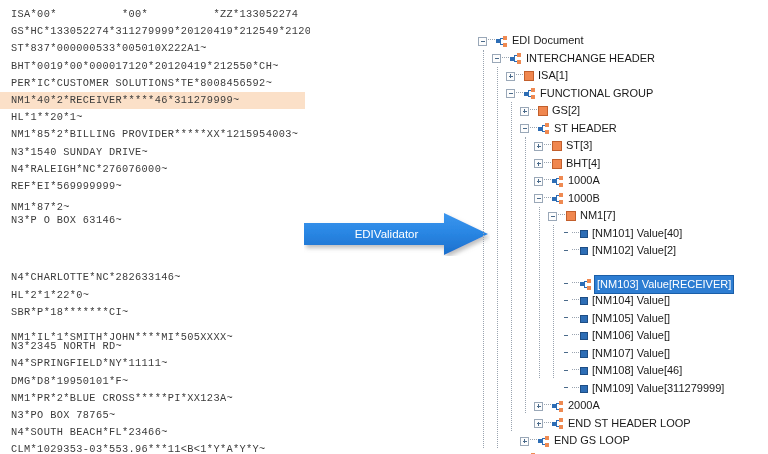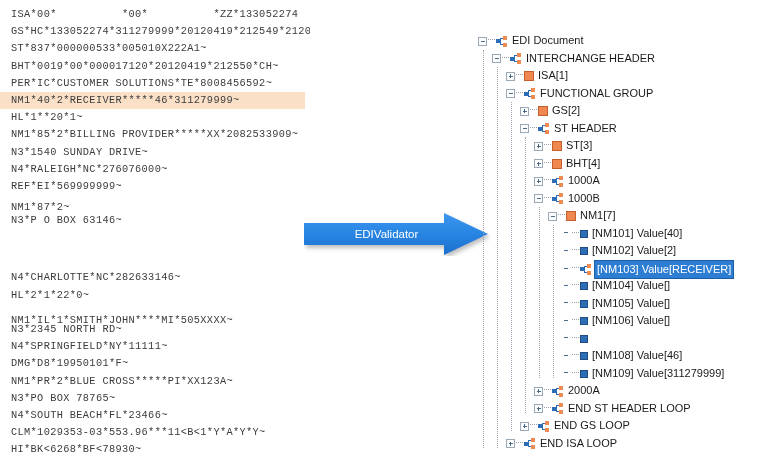--- a/index.html
+++ b/index.html
@@ -216,28 +216,29 @@
 <body>
 
 <div id="edi-panel" style="padding-top: 6px;">
     <div class="edi-line" style="top: 0px;">ISA*00*          *00*          *ZZ*133052274</div>
     <div class="edi-line" style="top: 0px;">GS*HC*133052274*311279999*20120419*212549*2120</div>
     <div class="edi-line" style="top: 0px;">ST*837*000000533*005010X222A1~</div>
     <div class="edi-line" style="top: 0px;">BHT*0019*00*000017120*20120419*212550*CH~</div>
     <div class="edi-line" style="top: 0px;">PER*IC*CUSTOMER SOLUTIONS*TE*8008456592~</div>
     <div class="edi-line highlight" style="top: 0px;">NM1*40*2*RECEIVER*****46*311279999~</div>
     <div class="edi-line" style="top: 0px;">HL*1**20*1~</div>
-    <div class="edi-line" style="top: 0px;">NM1*85*2*BILLING PROVIDER*****XX*2082533909~</div>
+    <div class="edi-line" style="top: 0px;">NM1*85*2*BILLING PROVIDER*****XX*1215954003~</div>
     <div class="edi-line" style="top: 0px;">N3*1540 SUNDAY DRIVE~</div>
     <div class="edi-line" style="top: 0px;">N4*RALEIGH*NC*276076000~</div>
     <div class="edi-line" style="top: 0px;">REF*EI*569999999~</div>
     <div class="edi-line" style="top: 4px;">NM1*87*2~</div>
     <div class="edi-line" style="top: 0px;">N3*P O BOX 63146~</div>
     <div class="edi-line" style="top: 0px; margin-top: 40px;">N4*CHARLOTTE*NC*282633146~</div>
     <div class="edi-line" style="top: 0px;">HL*2*1*22*0~</div>
+    <div class="edi-line" style="top: 0px;">SBR*P*18*******CI~</div>
     <div class="edi-line" style="top: 8px;">NM1*IL*1*SMITH*JOHN****MI*505XXXX~</div>
     <div class="edi-line" style="top: 0px;">N3*2345 NORTH RD~</div>
     <div class="edi-line" style="top: 0px;">N4*SPRINGFIELD*NY*11111~</div>
     <div class="edi-line" style="top: 0px;">DMG*D8*19950101*F~</div>
     <div class="edi-line" style="top: 0px;">NM1*PR*2*BLUE CROSS*****PI*XX123A~</div>
     <div class="edi-line" style="top: 0px;">N3*PO BOX 78765~</div>
     <div class="edi-line" style="top: 0px;">N4*SOUTH BEACH*FL*23466~</div>
     <div class="edi-line" style="top: 0px;">CLM*1029353-03*553.96***11&lt;B&lt;1*Y*A*Y*Y~</div>
     <div class="edi-line" style="top: 0px;">HI*BK&lt;6268*BF&lt;78930~</div>
     <div class="edi-line" style="top: 0px;">NM1*DN*1*SMITH*BOBBY****XX*123456789~</div>
@@ -273,24 +274,24 @@
     <div class="tree-row" style="padding-left: 28px;"><span class="twisty "></span><span class="dashlead"></span><span class="icon-loop"><i class="sq-l"></i><i class="wirev"></i><i class="wire1"></i><i class="wire2"></i><i class="sq-t"></i><i class="sq-b"></i></span><span class="node-label">FUNCTIONAL GROUP</span></div>
     <div class="tree-row" style="padding-left: 42px;"><span class="twisty plus"></span><span class="dashlead"></span><span class="icon-seg"></span><span class="node-label">GS[2]</span></div>
     <div class="tree-row" style="padding-left: 42px;"><span class="twisty "></span><span class="dashlead"></span><span class="icon-loop"><i class="sq-l"></i><i class="wirev"></i><i class="wire1"></i><i class="wire2"></i><i class="sq-t"></i><i class="sq-b"></i></span><span class="node-label">ST HEADER</span></div>
     <div class="tree-row" style="padding-left: 56px;"><span class="twisty plus"></span><span class="dashlead"></span><span class="icon-seg"></span><span class="node-label">ST[3]</span></div>
     <div class="tree-row" style="padding-left: 56px;"><span class="twisty plus"></span><span class="dashlead"></span><span class="icon-seg"></span><span class="node-label">BHT[4]</span></div>
     <div class="tree-row" style="padding-left: 56px;"><span class="twisty plus"></span><span class="dashlead"></span><span class="icon-loop"><i class="sq-l"></i><i class="wirev"></i><i class="wire1"></i><i class="wire2"></i><i class="sq-t"></i><i class="sq-b"></i></span><span class="node-label">1000A</span></div>
     <div class="tree-row" style="padding-left: 56px;"><span class="twisty "></span><span class="dashlead"></span><span class="icon-loop"><i class="sq-l"></i><i class="wirev"></i><i class="wire1"></i><i class="wire2"></i><i class="sq-t"></i><i class="sq-b"></i></span><span class="node-label">1000B</span></div>
     <div class="tree-row" style="padding-left: 70px;"><span class="twisty "></span><span class="dashlead"></span><span class="icon-seg"></span><span class="node-label">NM1[7]</span></div>
     <div class="tree-row" style="padding-left: 84px;"><span class="twisty none"></span><span class="dashlead"></span><span class="icon-elem"></span><span class="node-label">[NM101] Value[40]</span></div>
     <div class="tree-row" style="padding-left: 84px;"><span class="twisty none"></span><span class="dashlead"></span><span class="icon-elem"></span><span class="node-label">[NM102] Value[2]</span></div>
-    <div class="tree-row selected" style="padding-left: 84px;"><span class="twisty none"></span><span class="dashlead"></span><span class="icon-loop"><i class="sq-l"></i><i class="wirev"></i><i class="wire1"></i><i class="wire2"></i><i class="sq-t"></i><i class="sq-b"></i></span><span class="node-label">[NM103] Value[RECEIVER]</span></div>
+    <div class="tree-row selected" style="padding-left: 84px; margin-top: 15px;"><span class="twisty none"></span><span class="dashlead"></span><span class="icon-loop"><i class="sq-l"></i><i class="wirev"></i><i class="wire1"></i><i class="wire2"></i><i class="sq-t"></i><i class="sq-b"></i></span><span class="node-label">[NM103] Value[RECEIVER]</span></div>
     <div class="tree-row" style="padding-left: 84px;"><span class="twisty none"></span><span class="dashlead"></span><span class="icon-elem"></span><span class="node-label">[NM104] Value[]</span></div>
     <div class="tree-row" style="padding-left: 84px;"><span class="twisty none"></span><span class="dashlead"></span><span class="icon-elem"></span><span class="node-label">[NM105] Value[]</span></div>
     <div class="tree-row" style="padding-left: 84px;"><span class="twisty none"></span><span class="dashlead"></span><span class="icon-elem"></span><span class="node-label">[NM106] Value[]</span></div>
-    <div class="tree-row" style="padding-left: 84px;"><span class="twisty none"></span><span class="dashlead"></span><span class="icon-elem"></span></div>
+    <div class="tree-row" style="padding-left: 84px;"><span class="twisty none"></span><span class="dashlead"></span><span class="icon-elem"></span><span class="node-label">[NM107] Value[]</span></div>
     <div class="tree-row" style="padding-left: 84px;"><span class="twisty none"></span><span class="dashlead"></span><span class="icon-elem"></span><span class="node-label">[NM108] Value[46]</span></div>
     <div class="tree-row" style="padding-left: 84px;"><span class="twisty none"></span><span class="dashlead"></span><span class="icon-elem"></span><span class="node-label">[NM109] Value[311279999]</span></div>
     <div class="tree-row" style="padding-left: 56px;"><span class="twisty plus"></span><span class="dashlead"></span><span class="icon-loop"><i class="sq-l"></i><i class="wirev"></i><i class="wire1"></i><i class="wire2"></i><i class="sq-t"></i><i class="sq-b"></i></span><span class="node-label">2000A</span></div>
     <div class="tree-row" style="padding-left: 56px;"><span class="twisty plus"></span><span class="dashlead"></span><span class="icon-loop"><i class="sq-l"></i><i class="wirev"></i><i class="wire1"></i><i class="wire2"></i><i class="sq-t"></i><i class="sq-b"></i></span><span class="node-label">END ST HEADER LOOP</span></div>
     <div class="tree-row" style="padding-left: 42px;"><span class="twisty plus"></span><span class="dashlead"></span><span class="icon-loop"><i class="sq-l"></i><i class="wirev"></i><i class="wire1"></i><i class="wire2"></i><i class="sq-t"></i><i class="sq-b"></i></span><span class="node-label">END GS LOOP</span></div>
     <div class="tree-row" style="padding-left: 28px;"><span class="twisty plus"></span><span class="dashlead"></span><span class="icon-loop"><i class="sq-l"></i><i class="wirev"></i><i class="wire1"></i><i class="wire2"></i><i class="sq-t"></i><i class="sq-b"></i></span><span class="node-label">END ISA LOOP</span></div>
   </div>
 
 </body></html>

